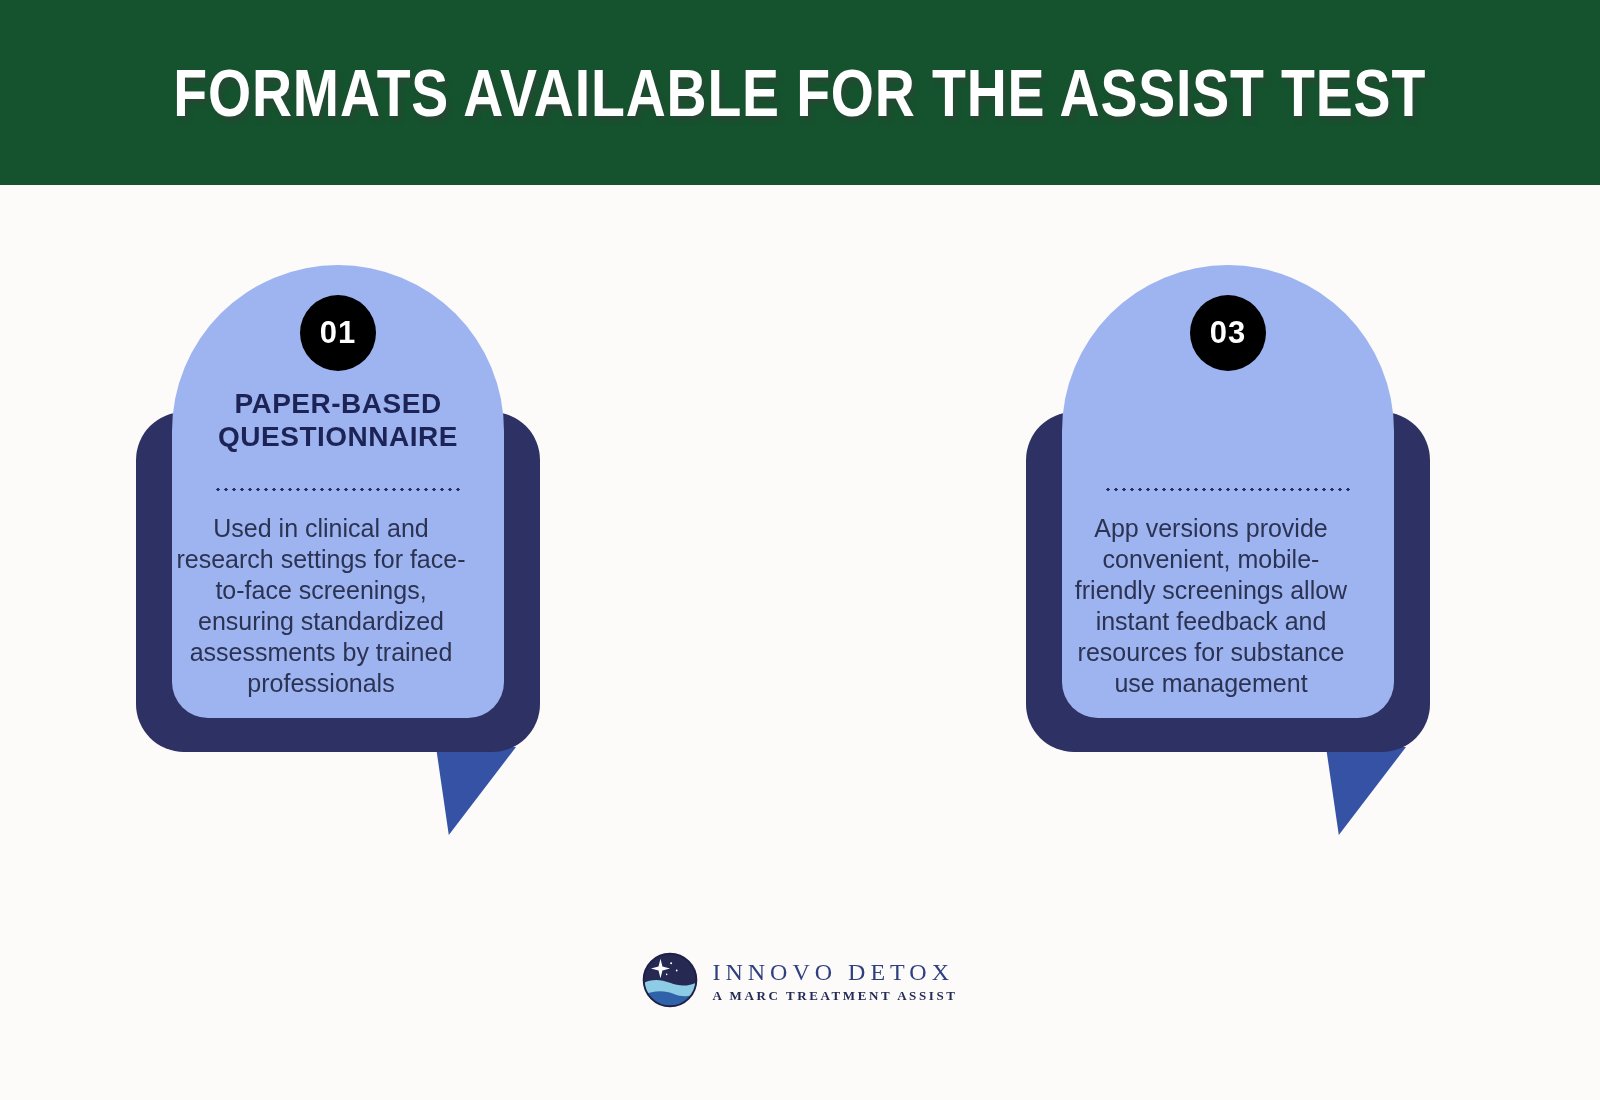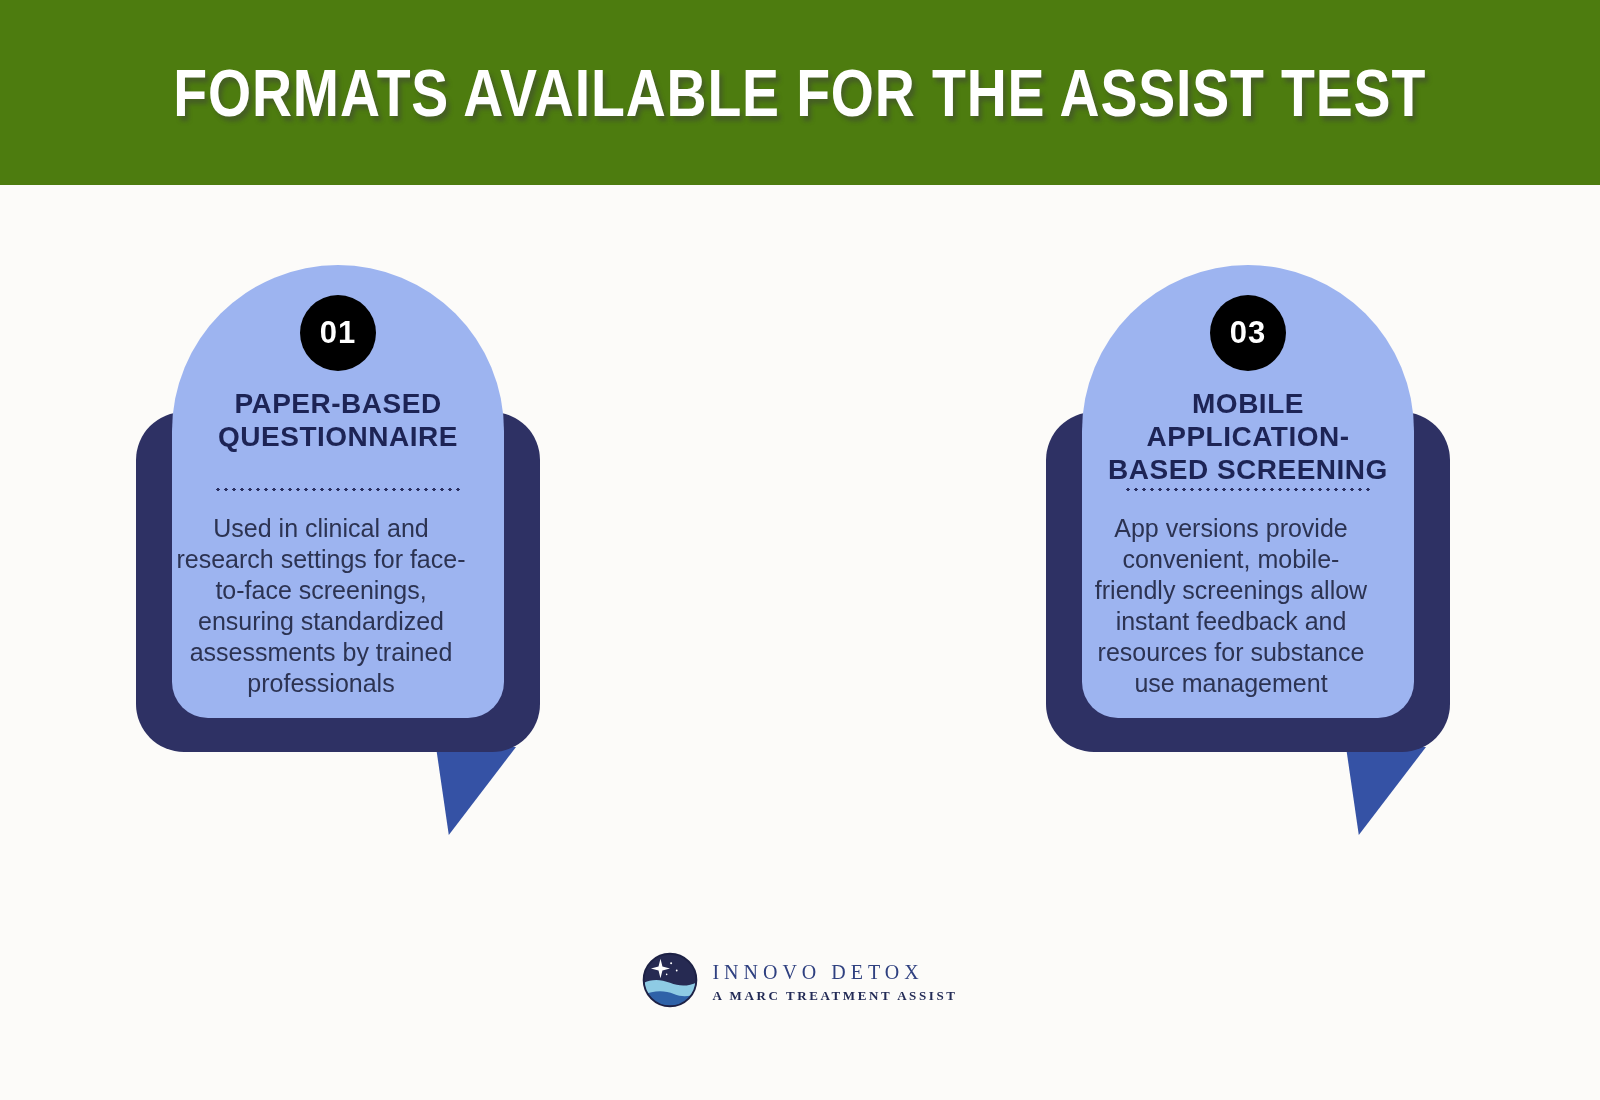--- a/index.html
+++ b/index.html
@@ -10,40 +10,40 @@
   .canvas{
     position:relative;
     width:1600px;height:1100px;
     background:#fcfbf9;
     overflow:hidden;
     margin:0 auto;
   }
   
   .header{
     position:absolute;left:0;top:0;width:1600px;height:185px;
-    background:#4d7c0f;
+    background:#14532d;
     display:flex;align-items:center;justify-content:center;
   }
   .header-title{
     color:#ffffff;
     font-size:66px;
     font-weight:bold;
     letter-spacing:1px;
     white-space:nowrap;
     transform:scaleX(0.84);
     transform-origin:center;
     text-shadow:4px 5px 5px rgba(60,60,60,0.45);
   }
   
   .card{
     position:absolute;top:265px;width:404px;height:580px;
   }
   .card-1{left:136px;}
   .card-2{left:581px;}
-  .card-3{left:1026px;margin-left:20px;}
+  .card-3{left:1026px;}
   .bubble-back{
     position:absolute;left:0;top:147px;width:404px;height:340px;
     background:#2e3164;border-radius:48px;
   }
   .bubble-tail{
     position:absolute;left:300px;top:482px;width:80px;height:88px;
     background:#3552a5;
     clip-path:polygon(0 0,100% 0,16% 100%);
   }
   .bubble-front{
@@ -82,21 +82,21 @@
   .footer{
     position:absolute;left:0;top:940px;width:1600px;height:80px;
     display:flex;align-items:center;justify-content:center;
     gap:14px;
   }
   .logo-mark{width:56px;height:56px;flex:0 0 aupx;}
   .logo-text{display:flex;flex-direction:column;}
   .brand{
     font-family:"Liberation Serif", serif;
     color:#2f4080;
-    font-size:20px;
+    font-size:24px;
     letter-spacing:5px;
     white-space:nowrap;
     line-height:30px;
   }
   .tagline{
     font-family:"Liberation Serif", serif;
     color:#232b56;
     font-size:13px;
     font-weight:bold;
     letter-spacing:2.6px;
@@ -122,21 +122,20 @@
     <div class="dotted-divider"></div>
     <div class="card-desc">Used in clinical and research settings for face-to-face screenings, ensuring standardized assessments by trained professionals</div>
   </div>
 
 
   <div class="card card-3">
     <div class="bubble-tail"></div>
     <div class="bubble-back"></div>
     <div class="bubble-front"></div>
     <div class="num-circle">03</div>
-    <div class="card-title">MOBILE APPLICATION-BASED SCREENING</div>
     <div class="dotted-divider"></div>
     <div class="card-desc">App versions provide convenient, mobile-friendly screenings allow instant feedback and resources for substance use management</div>
   </div>
 
   <div class="footer">
     <svg class="logo-mark" viewBox="0 0 100 100">
       <defs>
         <clipPath id="logo-clip">
             <circle cx="50" cy="50" r="47"></circle>
           </clipPath>

